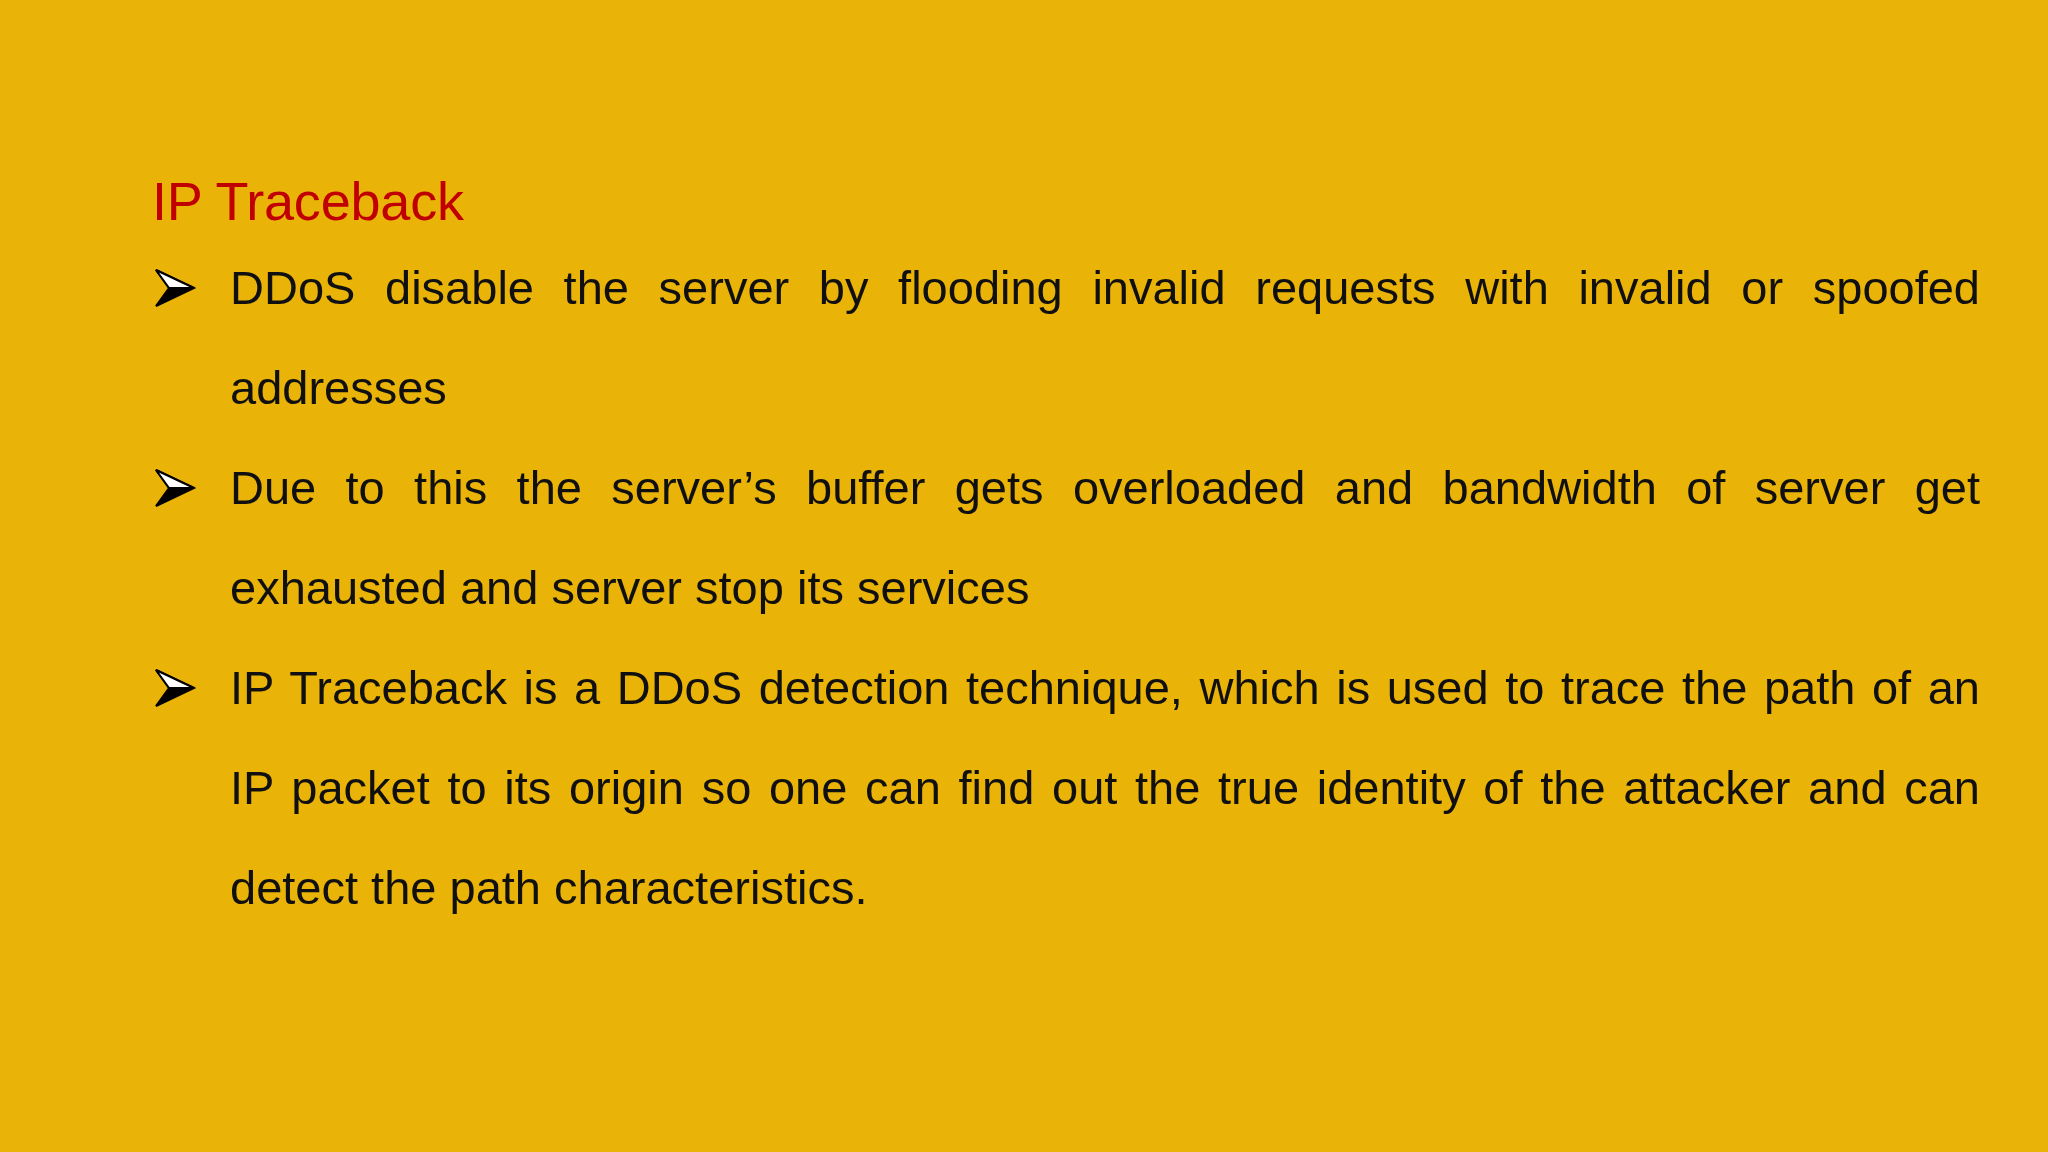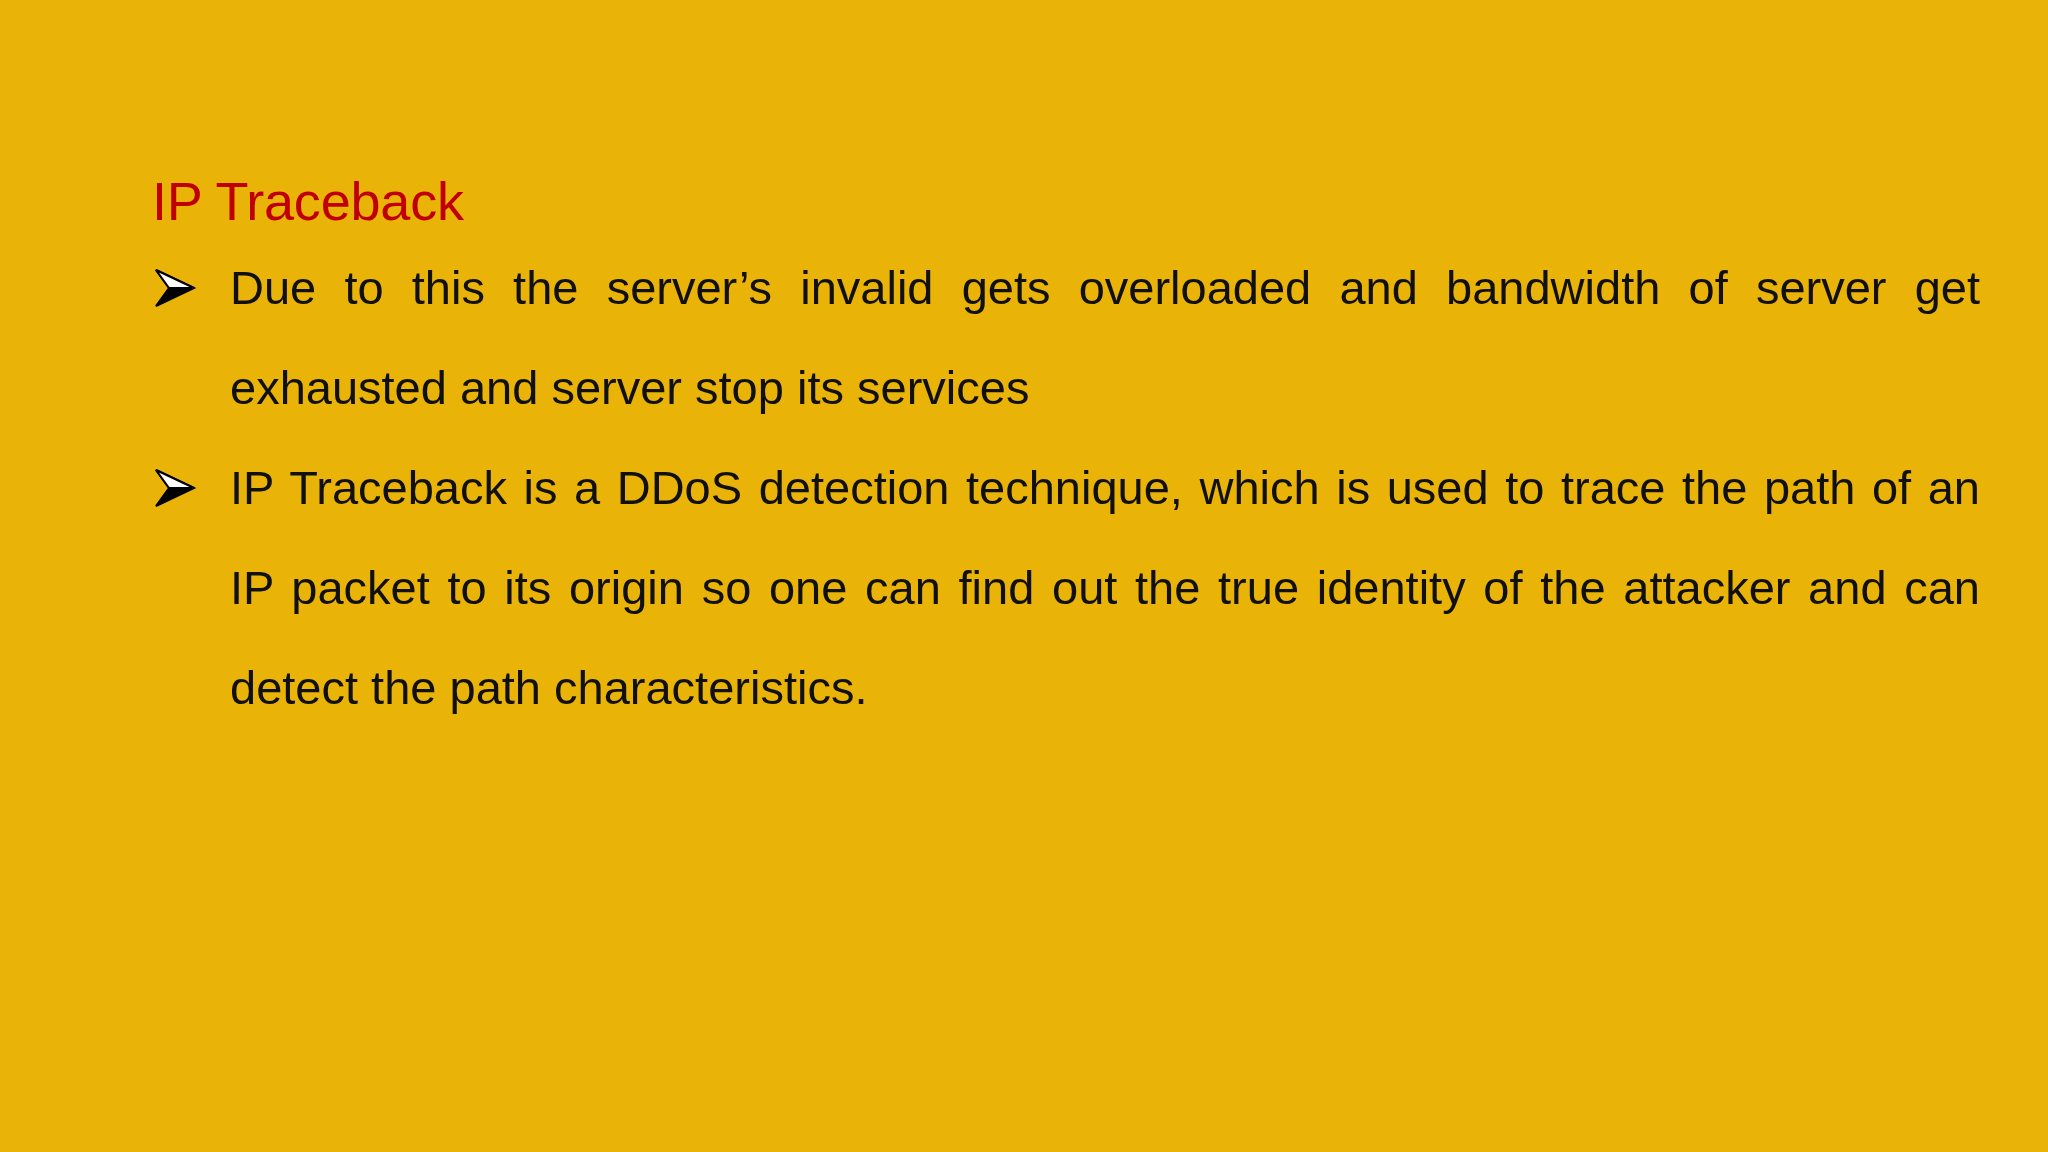--- a/index.html
+++ b/index.html
@@ -74,29 +74,38 @@
 </style>
 </head>
 <body>
 
 <div id="slide" style="background: #eab308;">
 
   <h1 id="slide-title" style="color: rgb(192, 0, 0);">IP Traceback</h1>
 
   <div id="body-list" style="color: rgb(16, 16, 16);">
 
+    <div class="bullet-item justified">
+      <span class="bullet-marker">
+        <svg width="46" height="44" viewBox="0 0 46 44" aria-hidden="true">
+          <path d="M4 4 L42 22 L4 40 L17 22 Z" fill="#000000" stroke="#000000" stroke-width="2" stroke-linejoin="miter"></path>
+          <path d="M4 4 L42 22 L17 22 Z" fill="#FFFFFF" stroke="#000000" stroke-width="2"></path>
+        </svg>
+      </span>
+      <span class="para-text">DDoS disable the server by flooding invalid requests with invalid or spoofed addresses</span>
+    </div>
 
     <div class="bullet-item justified">
       <span class="bullet-marker">
         <svg width="46" height="44" viewBox="0 0 46 44" aria-hidden="true">
           <path d="M4 4 L42 22 L4 40 L17 22 Z" fill="#000000" stroke="#000000" stroke-width="2" stroke-linejoin="miter"></path>
           <path d="M4 4 L42 22 L17 22 Z" fill="#FFFFFF" stroke="#000000" stroke-width="2"></path>
         </svg>
       </span>
-      <span class="para-text">Due to this the server’s invalid gets overloaded and bandwidth of server get exhausted and server stop its services</span>
+      <span class="para-text">Due to this the server’s buffer gets overloaded and bandwidth of server get exhausted and server stop its services</span>
     </div>
 
 
     <div class="bullet-item justified">
       <span class="bullet-marker">
         <svg width="46" height="44" viewBox="0 0 46 44" aria-hidden="true">
           <path d="M4 4 L42 22 L4 40 L17 22 Z" fill="#000000" stroke="#000000" stroke-width="2" stroke-linejoin="miter"></path>
           <path d="M4 4 L42 22 L17 22 Z" fill="#FFFFFF" stroke="#000000" stroke-width="2"></path>
         </svg>
       </span>

